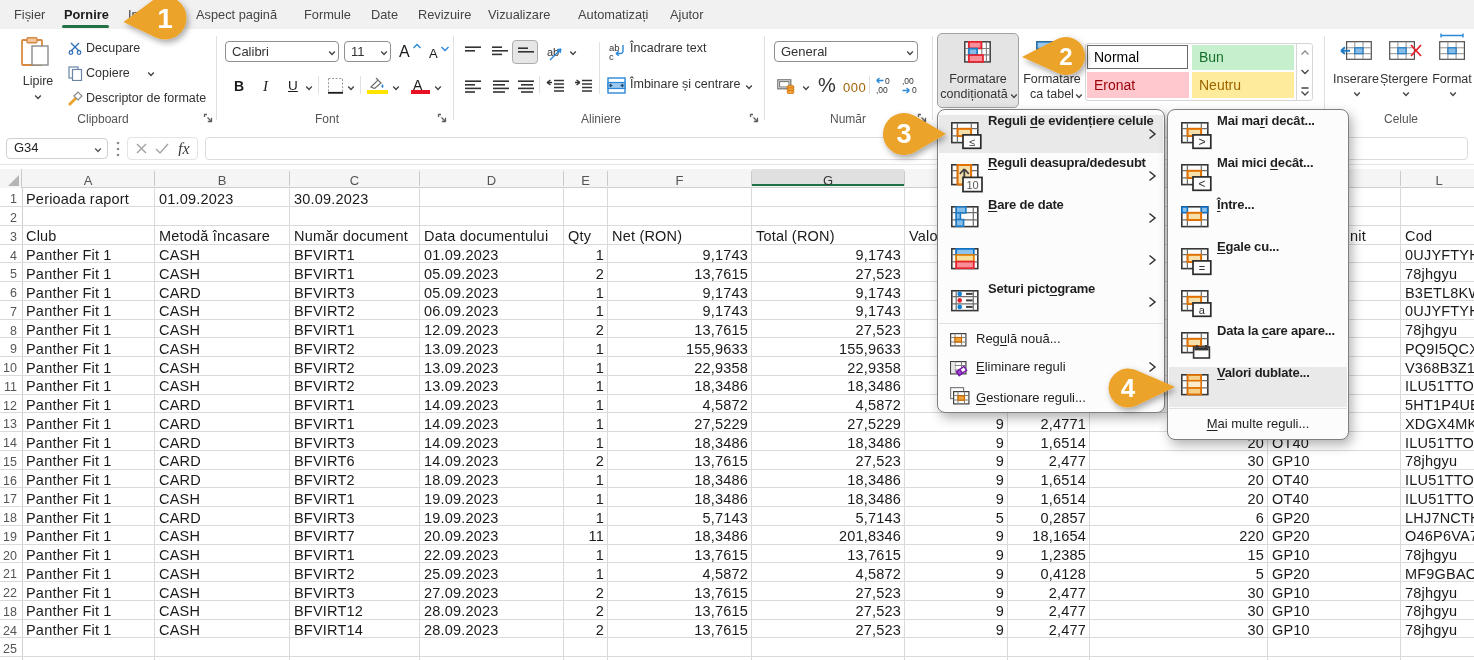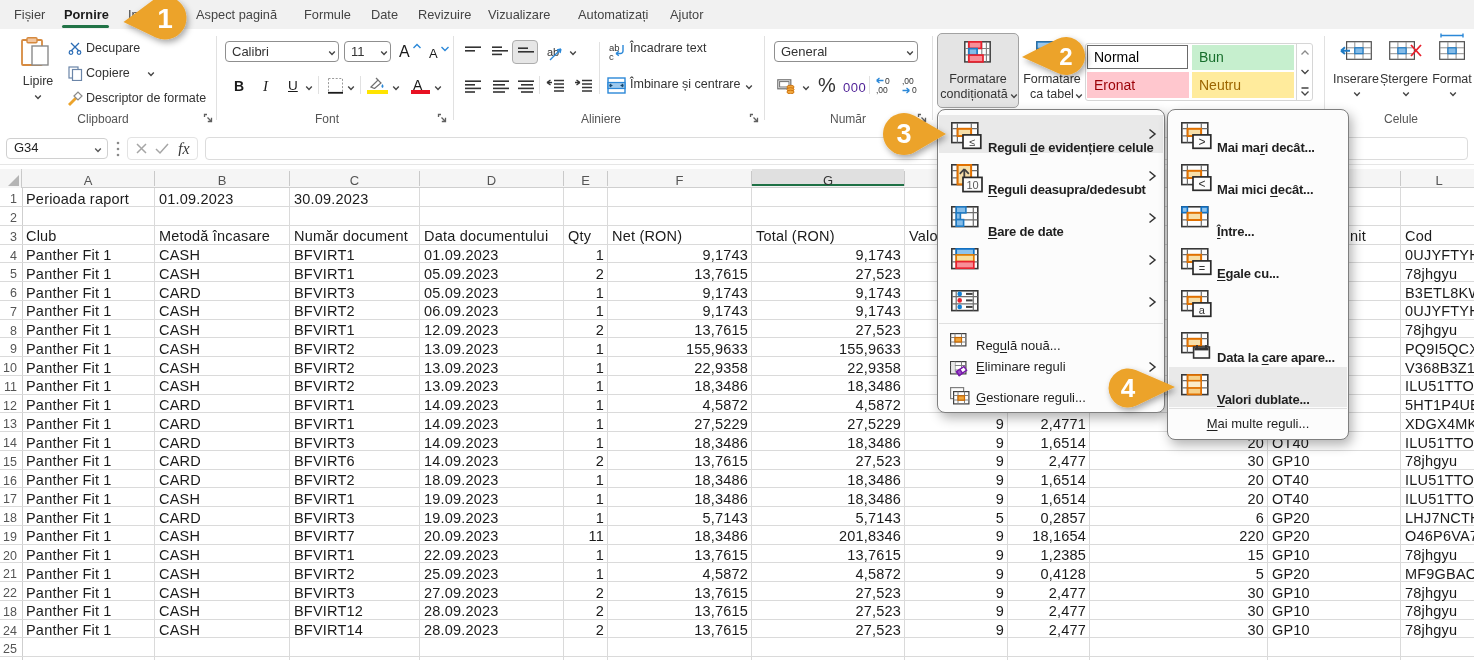--- a/index.html
+++ b/index.html
@@ -12,21 +12,21 @@
 #sheet { position:absolute; left:0; top:165px; width:1474px; height:495px; background:#fff; }
 .rtxt { position:absolute; font-size:12.5px; color:#333; white-space:nowrap; }
 .rbig { position:absolute; color:#1a1a1a; }
 .glabel { position:absolute; font-size:12px; color:#555; text-align:center; white-space:nowrap; }
 .combo { position:absolute; border:1px solid #8f8f8f; border-radius:4px; background:#fff; font-size:13px; color:#333; display:flex; align-items:center; }
 .stytxt { font-size:14px; }
 .colhdr { position:absolute; font-size:13px; color:#555; text-align:center; line-height:19px; padding-top:1.5px; }
 .rowhdr { position:absolute; font-size:12.5px; color:#555; text-align:right; line-height:18.75px; padding-top:2px; }
 .cellt { position:absolute; font-size:14.5px; letter-spacing:0.2px; color:#1b1b1b; line-height:18.75px; padding-top:1.5px; white-space:nowrap; overflow:visible; }
 .menu { position:absolute; background:#fcfcfc; border:1px solid #7f7f7f; border-radius:8px; box-shadow:3px 5px 12px rgba(0,0,0,0.3); }
-.mtxt { position:absolute; font-size:13px; font-weight:bold; letter-spacing:-0.2px; color:#1f1f1f; display:flex; align-items:flex-end; white-space:nowrap; }
+.mtxt { position:absolute; font-size:13px; font-weight:bold; letter-spacing:-0.2px; color:#1f1f1f; display:flex; align-items:flex-start; white-space:nowrap; }
 .mtxt2 { position:absolute; font-size:13px; color:#1f1f1f; display:flex; align-items:center; white-space:nowrap; }
 u { text-underline-offset:2px; }
 </style></head>
 <body>
 <div id="stage">
 <div id="tabbar"></div>
 <div class="tab" style="left:14px;">Fișier</div>
 <div class="tab tabsel" style="left:64px;">Pornire</div>
 <div class="abs" style="left:62px;top:25px;width:47px;height:3px;background:#217346;border-radius:2px"></div>
 <div class="tab" style="left:128px;">Inserare</div>
@@ -209,21 +209,21 @@
 <rect x="0.8" y="0.8" width="13" height="9" fill="#fff" stroke="#6f6f6f" stroke-width="1.2"></rect>
 <rect x="2.6" y="2.6" width="9.4" height="5.4" fill="none" stroke="#6f6f6f" stroke-width="1"></rect>
 <ellipse cx="13.5" cy="8" rx="3.6" ry="1.8" fill="#f0a63c" stroke="#c86800" stroke-width="0.8"></ellipse>
 <ellipse cx="13.5" cy="10.5" rx="3.6" ry="1.8" fill="#f0a63c" stroke="#c86800" stroke-width="0.8"></ellipse>
 <ellipse cx="13.5" cy="13" rx="3.6" ry="1.8" fill="#f0a63c" stroke="#c86800" stroke-width="0.8"></ellipse>
     </svg>
 <svg class="abs" style="left:802.2px;top:84.2px" width="8" height="8" viewBox="0 0 8 8">
       <path d="M1.2 2.6 L4 5.4 L6.8 2.6" stroke="#444" stroke-width="1.4" fill="none"></path>
     </svg>
 <div class="rbig" style="left:818px;top:74px;font-size:20px;font-weight:400;color:#333">%</div>
-<div class="rbig" style="left:843px;top:80px;font-size:13px;letter-spacing:0.5px;color:#4c1d95">000</div>
+<div class="rbig" style="left:843px;top:80px;font-size:13px;letter-spacing:0.5px;color:#a16207">000</div>
 <div class="abs" style="left:869px;top:76px;width:1px;height:18px;background:#e1e1e1"></div>
 <svg class="abs" style="left:875px;top:76px" width="17" height="19" viewBox="0 0 17 19">
 <path d="M1.5 4.5 h7 M1.5 4.5 l3 -2.4 M1.5 4.5 l3 2.4" stroke="#2b88d8" stroke-width="1.3" fill="none"></path>
 <text x="10" y="8" font-size="8.5" fill="#333" font-family="Liberation Sans">0</text>
 <text x="1" y="17" font-size="8.5" fill="#333" font-family="Liberation Sans">,00</text>
     </svg>
 <svg class="abs" style="left:901px;top:76px" width="17" height="19" viewBox="0 0 17 19">
 <text x="1" y="8" font-size="8.5" fill="#333" font-family="Liberation Sans">,00</text>
 <path d="M1.5 14.5 h7 M8.5 14.5 l-3 -2.4 M8.5 14.5 l-3 2.4" stroke="#2b88d8" stroke-width="1.3" fill="none"></path>
 <text x="11" y="17" font-size="8.5" fill="#333" font-family="Liberation Sans">0</text>
@@ -700,31 +700,34 @@
       <rect x="0.8" y="0.8" width="26.0" height="19.799999999999997" fill="#fdfdfd" stroke="#383838" stroke-width="1.6"></rect>
       <path d="M5.2 1 V20.4 M22.3 1 V20.4" stroke="#6e6e6e" stroke-width="1.2" fill="none"></path>
       <path d="M1 6.6 H26.6 M1 13.8 H26.6" stroke="#6e6e6e" stroke-width="1.2" fill="none"></path>
       <circle cx="8.7" cy="3.9" r="2.3" fill="#0f7fd4"></circle>
       <rect x="15" y="2.9" width="6.6" height="2" fill="#404040"></rect>
       <circle cx="8.7" cy="10.4" r="2.3" fill="#e8212e"></circle>
       <rect x="15" y="9.4" width="6.6" height="2" fill="#404040"></rect>
       <circle cx="8.7" cy="16.9" r="2.3" fill="#0f7fd4"></circle>
       <rect x="15" y="15.899999999999999" width="6.6" height="2" fill="#404040"></rect>
     </svg>
+<div class="mtxt" style="left:988px;top:281px;height:42px;">
+      <span>Seturi pict<u>o</u>grame</span>
+    </div>
 <svg class="abs" style="left:1147px;top:295px" width="10" height="14" viewBox="0 0 10 14">
       <path d="M2.5 2.5 L8 7 L2.5 11.5" stroke="#333" stroke-width="1.5" fill="none"></path>
     </svg>
 <div class="abs" style="left:939px;top:323px;width:224px;height:1px;background:#e0e0e0"></div>
 <svg class="abs" style="left:950px;top:332px" width="20" height="18" viewBox="0 0 20 18">
       <rect x="0.6" y="1.6" width="15.3" height="12.3" fill="#fdfdfd" stroke="#404040" stroke-width="1.2"></rect>
       <path d="M5 1.6 V13.9 M11.5 1.6 V13.9" stroke="#808080" stroke-width="1" fill="none"></path>
       <path d="M0.6 5.5 H15.9 M0.6 10 H15.9" stroke="#808080" stroke-width="1" fill="none"></path>
       <rect x="5" y="5.5" width="6.5" height="4.5" fill="#f0a63c" stroke="#c86800" stroke-width="1.2"></rect>
     </svg>
-<div class="mtxt2" style="left:976px;top:325px;height:27.5px;align-items:flex-end;">
+<div class="mtxt2" style="left:976px;top:325px;height:27.5px;">
       <span>Reg<u>u</u>lă nouă...</span>
     </div>
 <svg class="abs" style="left:950px;top:359.5px" width="20" height="18" viewBox="0 0 20 18">
       <rect x="0.6" y="1.6" width="15.3" height="12.3" fill="#fdfdfd" stroke="#404040" stroke-width="1.2"></rect>
       <path d="M5 1.6 V13.9 M11.5 1.6 V13.9" stroke="#808080" stroke-width="1" fill="none"></path>
       <path d="M0.6 5.5 H15.9 M0.6 10 H15.9" stroke="#808080" stroke-width="1" fill="none"></path>
       <rect x="1.2" y="2" r="0" width="3.6" height="11" fill="#e8e8e8"></rect>
       <g transform="rotate(-35 11 11)">
         <rect x="7" y="9" width="9" height="4.6" fill="#fff" stroke="#7719aa" stroke-width="1.4"></rect>
         <rect x="7" y="9" width="4" height="4.6" fill="#9b4dca" stroke="#7719aa" stroke-width="1.4"></rect>

